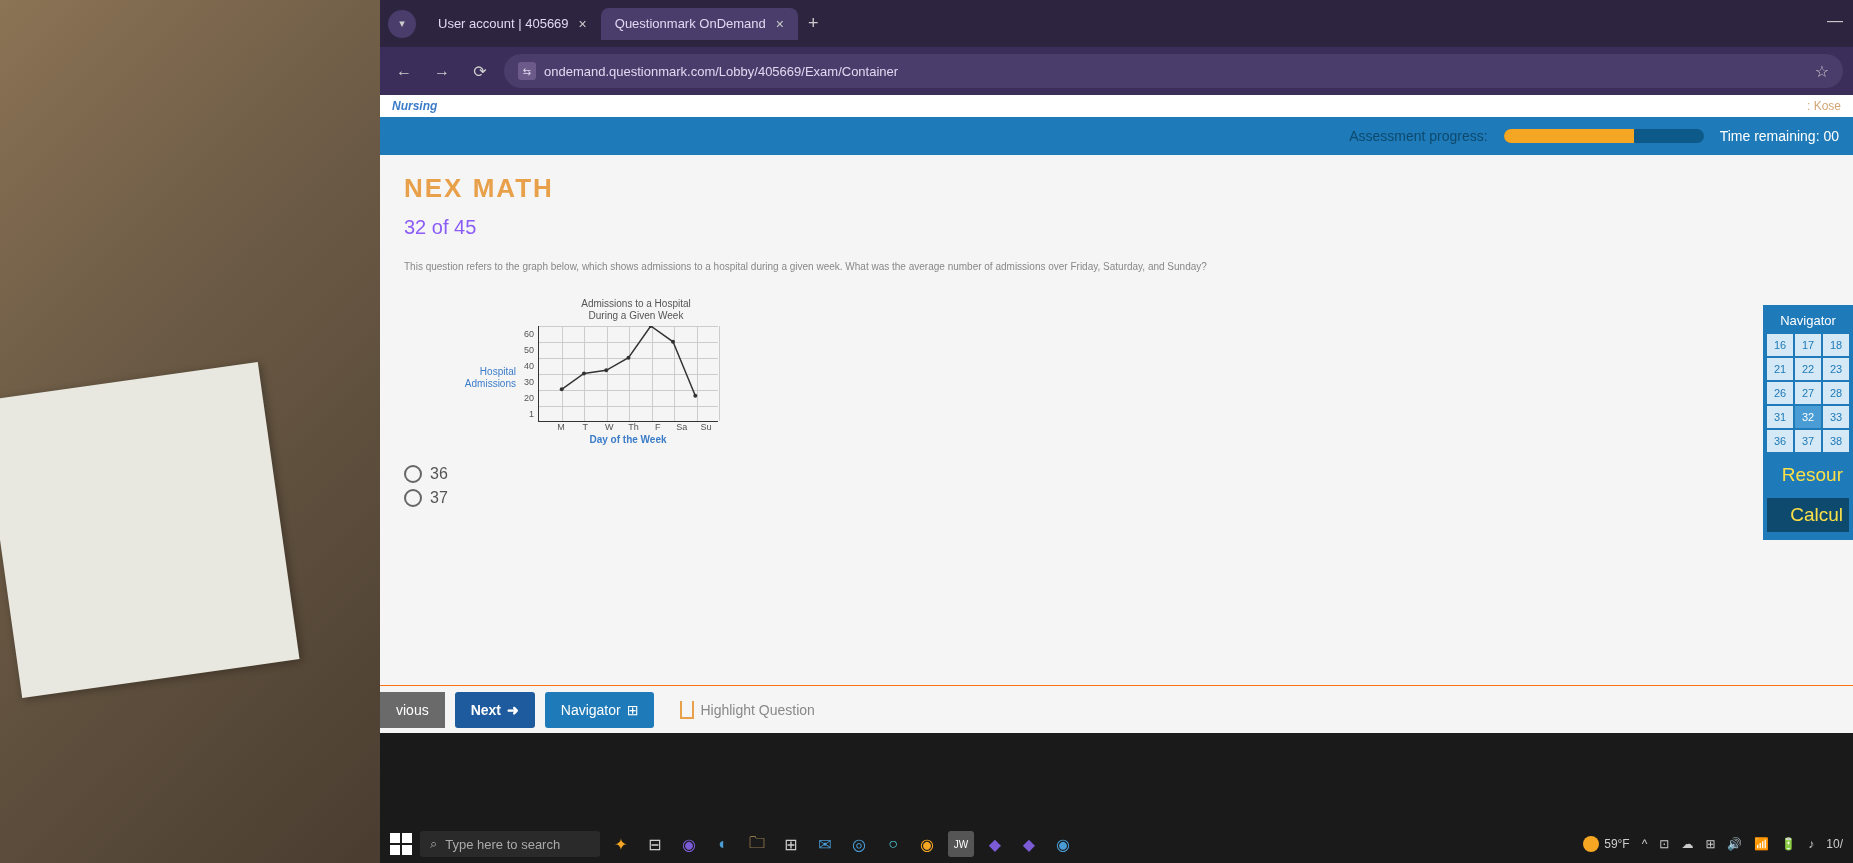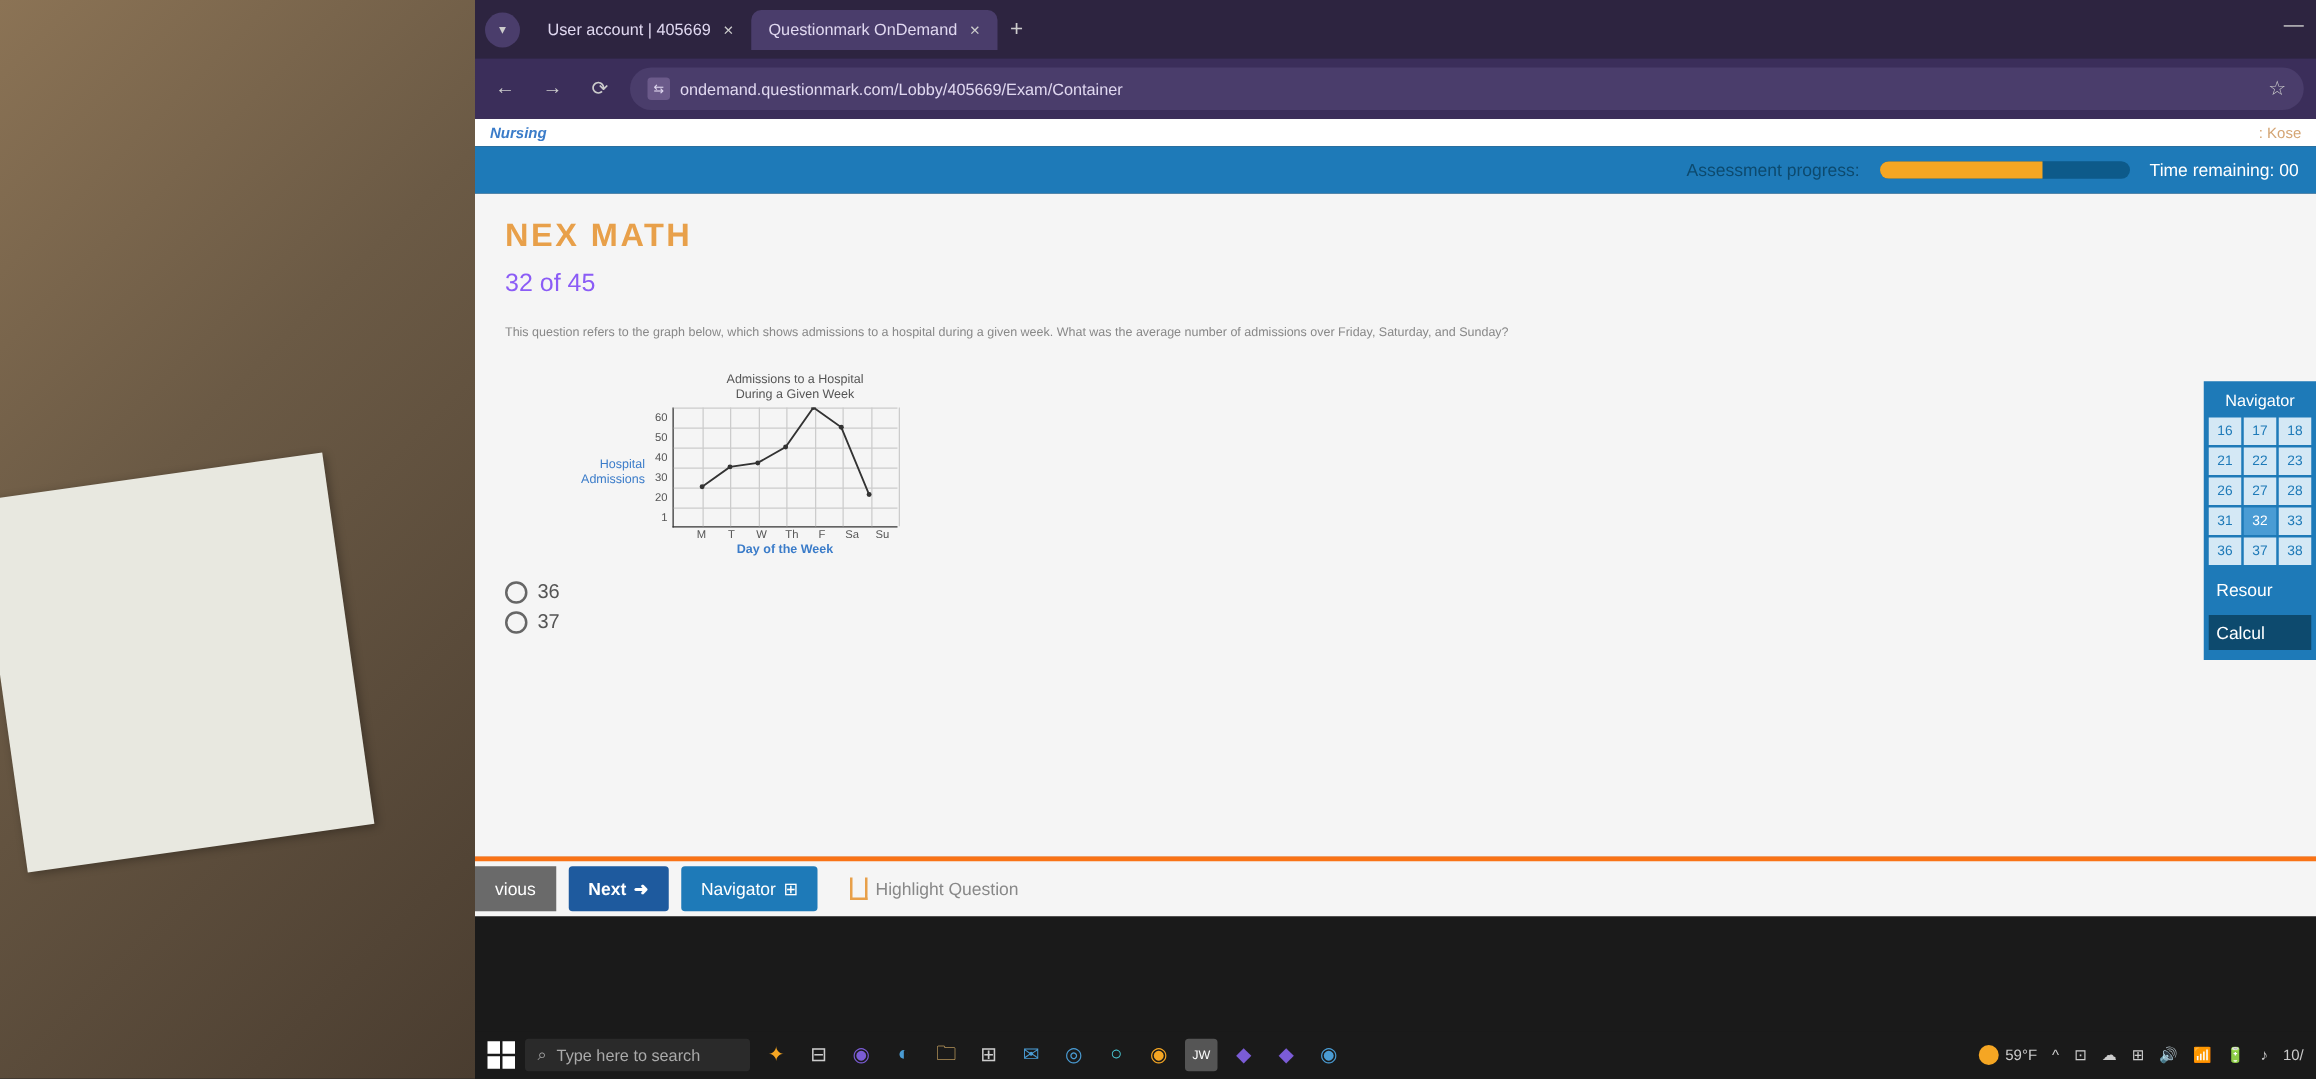--- a/index.html
+++ b/index.html
@@ -67,25 +67,25 @@
 .option { display: flex; align-items: center; gap: 8px; margin-bottom: 6px; }
 .radio { width: 18px; height: 18px; border: 2px solid #666; border-radius: 50%; cursor: pointer; }
 .option-label { color: #555; font-size: 16px; }
 
 
 .navigator-panel { position: absolute; right: 0; top: 150px; width: 90px; background: #1e7ab8; padding: 8px 4px; }
 .nav-panel-title { color: #fff; font-size: 13px; text-align: center; margin-bottom: 6px; }
 .nav-grid { display: flex; flex-wrap: wrap; gap: 2px; justify-content: center; }
 .nav-cell { width: 26px; height: 22px; background: #d4e8f5; color: #1e7ab8; font-size: 11px; display: flex; align-items: center; justify-content: center; cursor: pointer; }
 .nav-cell.current { background: #4a9cd4; color: #fff; }
-.resource-btn, .calc-btn { color: #ffffff; font-size: 14px; padding: 6px; text-align: left; margin-top: 6px; cursor: pointer; }
+.resource-btn, .calc-btn { color: #fde047; font-size: 19px; padding: 6px; text-align: right; margin-top: 6px; cursor: pointer; }
 .calc-btn { background: #0d4a6e; }
 
 
-.bottom-nav { height: 48px; background: #f5f5f5; display: flex; align-items: center; padding: 0 0 0 0; gap: 10px; border-top: 4px solid #f97316; }
+.bottom-nav { height: 48px; background: #f5f5f5; display: flex; align-items: center; padding: 0 0 0 0; gap: 10px; border-top: 1px solid #f97316; }
 .nav-button { padding: 10px 16px; font-size: 14px; cursor: pointer; border: none; display: flex; align-items: center; gap: 6px; }
 .prev-btn { background: #6a6a6a; color: #fff; }
 .next-btn { background: #1e5a9e; color: #fff; border-radius: 3px; font-weight: bold; }
 .navigator-btn { background: #1e7ab8; color: #fff; border-radius: 3px; }
 .highlight-btn { background: transparent; color: #888; }
 .bookmark-icon { width: 14px; height: 18px; border: 2px solid #e8a04a; border-top: none; display: inline-block; }
 
 
 .taskbar { position: absolute; bottom: 0; left: 0; right: 0; height: 38px; background: #1a1a1a; display: flex; align-items: center; padding: 0 10px; gap: 8px; }
 .start-btn { width: 22px; height: 22px; display: grid; grid-template-columns: 1fr 1fr; grid-template-rows: 1fr 1fr; gap: 2px; cursor: pointer; }

